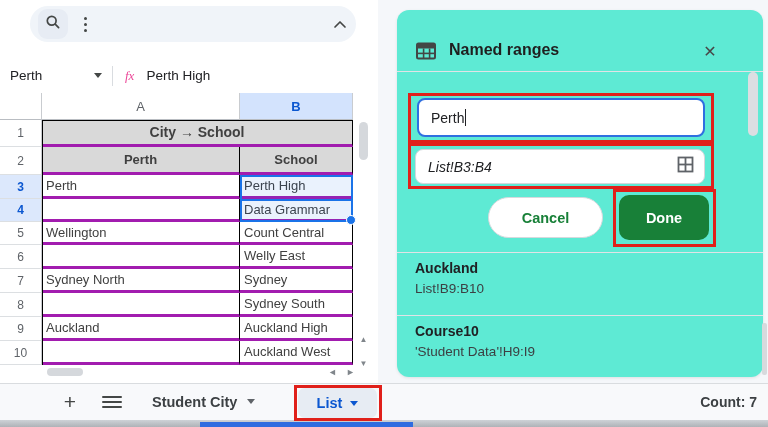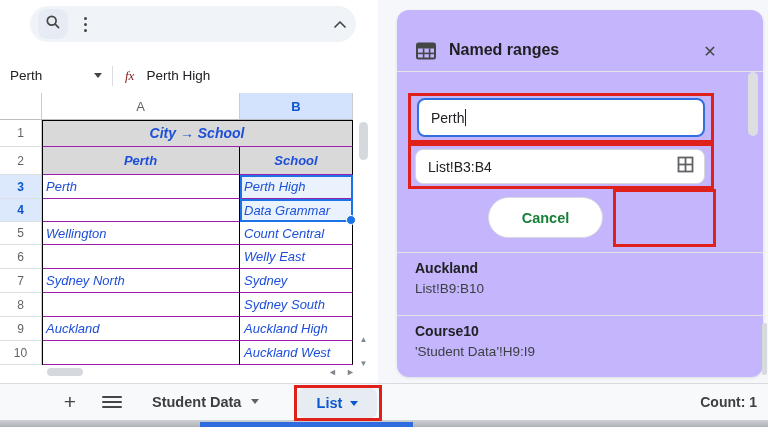--- a/index.html
+++ b/index.html
@@ -19,37 +19,37 @@
   .kebab i{width:3px;height:3px;border-radius:50%;background:#444746;}
   .chev-up{left:330px;top:13px;width:20px;height:22px;display:flex;align-items:center;justify-content:center;}
 
   .formula-row{left:0;top:58px;width:378px;height:35px;background:#fff;display:flex;align-items:center;}
   .namebox{display:flex;align-items:center;width:112px;padding-left:10px;box-sizing:border-box;cursor:default;}
   .namebox .txt{font-size:13.5px;color:#202124;}
   .tri{width:0;height:0;border-left:4px solid transparent;border-right:4px solid transparent;
        border-top:5px solid #444746;display:inline-block;}
   .namebox .tri{margin-left:auto;margin-right:10px;}
   .vdiv{width:1px;height:20px;background:#d9dce0;}
-  .fx{font-style:italic;font-size:13px;color:#7f1d1d;margin-left:12px;font-family:"Liberation Serif",serif;}
+  .fx{font-style:italic;font-size:13px;color:#ec4899;margin-left:12px;font-family:"Liberation Serif",serif;}
   .formula-val{font-size:13.5px;color:#202124;margin-left:12px;}
 
   
   .grid{left:0;top:93px;width:353px;height:272px;display:grid;
         grid-template-columns:42px 198px 113px;
         grid-template-rows:27px 27px 28px 24px 23px 23px 24px 24px 24px 24px 24px;
         background:#fff;}
   .corner{background:#fff;border-right:1px solid #c9ccd0;border-bottom:1px solid #b9bdc2;}
   .colh{display:flex;align-items:center;justify-content:center;font-size:13px;color:#5f6368;
         background:#fff;border-right:1px solid #c9ccd0;border-bottom:1px solid #b9bdc2;}
   .colh.selcol{background:#d3e3fd;color:#0b57d0;font-weight:600;}
   .rn{display:flex;align-items:center;justify-content:center;font-size:12px;color:#5f6368;
       background:#fff;border-right:1px solid #c9ccd0;border-bottom:1px solid #dcdfe2;}
   .rn.selrow{background:#dce8fc;color:#0b57d0;font-weight:700;}
-  .cell{display:flex;align-items:center;padding:0 4px;font-size:13px;color:#1d4ed8;background:#fff;
-        border-right:1px solid #000;border-bottom:1px solid #a21caf;white-space:nowrap;overflow:hidden;box-sizing:border-box;font-style:italic;}
+  .cell{display:flex;align-items:center;padding:0 4px;font-size:13px;color:#404040;background:#fff;
+        border-right:1px solid #000;border-bottom:3px solid #a21caf;white-space:nowrap;overflow:hidden;box-sizing:border-box;}
   .cell.grayhdr{background:#d9d9d9;font-weight:700;justify-content:center;}
   .cell.title{grid-column:2/4;background:#d9d9d9;font-weight:700;justify-content:center;font-size:14px;}
   .tbl-topline{left:42px;top:120px;width:311px;height:1px;background:#000;}
   .tbl-leftline{left:42px;top:120px;width:1px;height:245px;background:#000;}
 
   
   .sel-overlay{left:240px;top:175px;width:113px;height:47px;border:2px solid #1a73e8;
                background:rgba(26,115,232,0.09);box-sizing:border-box;pointer-events:none;}
   .sel-inner-line{left:0;top:22px;width:100%;height:2px;background:#1a73e8;}
   .fill-handle{right:-5px;bottom:-5px;width:8px;height:8px;border-radius:50%;background:#1a73e8;
@@ -57,35 +57,35 @@
 
   
   .vtrack{left:356px;top:93px;width:15px;height:285px;background:#fff;}
   .vthumb{left:3px;top:29px;width:9px;height:38px;border-radius:5px;background:#d5d8dc;}
   .varrow{left:0;width:15px;height:14px;display:flex;align-items:center;justify-content:center;color:#80868b;font-size:8px;}
   .htrack{left:42px;top:366px;width:311px;height:13px;background:#fff;display:flex;align-items:center;}
   .hthumb{position:absolute;left:5px;top:2px;width:36px;height:8px;border-radius:4px;background:#d5d8dc;}
   .harrow{position:absolute;top:1px;color:#80868b;font-size:9px;}
 
   
-  .card{left:397px;top:10px;width:366px;height:367px;background:#c4b5fd;border-radius:12px;
+  .card{left:397px;top:10px;width:366px;height:367px;background:#5eead4;border-radius:12px;
         box-shadow:0 1px 3px rgba(60,64,67,.12);}
   .panel-title{left:52px;top:31px;font-size:16px;font-weight:600;color:#1f1f1f;}
   .panel-icon{left:18px;top:30px;width:22px;height:22px;}
   .close-x{left:300px;top:28px;width:26px;height:26px;display:flex;align-items:center;justify-content:center;
            font-size:16px;color:#474747;cursor:pointer;}
   .hdiv{left:0;width:366px;height:1px;background:#e1e3e6;}
 
   .name-input{left:20px;top:88px;width:288px;height:39px;border:2px solid #2f6fe0;border-radius:8px;
               box-sizing:border-box;display:flex;align-items:center;padding-left:12px;background:#fff;}
   .name-input .txt{font-size:14px;color:#202124;}
   .caret-bar{width:1px;height:17px;background:#202124;margin-left:1px;}
   .range-field{left:18px;top:139px;width:290px;height:35px;border:1px solid #d4d7dc;border-radius:8px;
                box-sizing:border-box;display:flex;align-items:center;padding:0 10px 0 12px;background:#fff;}
-  .range-field .txt{font-size:14px;color:#202124;flex:1;}
+  .range-field .txt{font-size:14px;color:#202124;flex:1;font-style:italic;}
 
   .btn-cancel{left:91px;top:187px;width:115px;height:41px;border:1px solid #d6d9dd;border-radius:21px;
               background:#fff;display:flex;align-items:center;justify-content:center;
               font-size:14.5px;font-weight:700;color:#188038;cursor:pointer;box-sizing:border-box;}
   .btn-done{left:222px;top:185px;width:90px;height:45px;border-radius:10px;background:#188038;
             display:flex;align-items:center;justify-content:center;font-size:14.5px;font-weight:700;
             color:#fff;cursor:pointer;}
 
   .nr-item-name{font-size:14px;font-weight:700;color:#202124;}
   .nr-item-range{font-size:13.5px;color:#3c4043;margin-top:5px;}
@@ -249,20 +249,21 @@
       <span>
         <svg width="17" height="17" viewBox="0 0 17 17">
           <rect x="1.5" y="1.5" width="14" height="14" fill="none" stroke="#5f6368" stroke-width="1.8"></rect>
           <line x1="8.5" y1="1.5" x2="8.5" y2="15.5" stroke="#5f6368" stroke-width="1.8"></line>
           <line x1="1.5" y1="8.5" x2="15.5" y2="8.5" stroke="#5f6368" stroke-width="1.8"></line>
         </svg>
       </span>
     </div>
 
     <div class="abs btn-cancel">Cancel</div>
+    <div class="abs btn-done">Done</div>
 
     <div class="abs hdiv" style="top:242px;"></div>
 
     <div class="abs" style="left:18px;top:250px;">
       <div class="nr-item-name">Auckland</div>
       <div class="nr-item-range">List!B9:B10</div>
     </div>
 
     <div class="abs hdiv" style="top:305px;"></div>
 
@@ -281,28 +282,28 @@
     <span>+</span>
   </div>
   <div class="abs burger">
     <span style="display:flex;flex-direction:column;gap:3px;">
         <i style="height:2px;background:#444746;border-radius:1px;"></i>
         <i style="height:2px;background:#444746;border-radius:1px;"></i>
         <i style="height:2px;background:#444746;border-radius:1px;"></i>
       </span>
   </div>
   <div class="abs tab-plain">
-    <span class="lbl">Student Data</span>
+    <span class="lbl">Student City</span>
     <span class="tri"></span>
   </div>
   <div class="abs tab-active">
     <span class="lbl">List</span>
     <span class="tri"></span>
   </div>
-  <div class="abs count">Count: 1</div>
+  <div class="abs count">Count: 7</div>
 
   <div class="abs strip"></div>
   <div class="abs strip-blue"></div>
 
   <div class="abs redbox rb-name"></div>
   <div class="abs redbox rb-range"></div>
   <div class="abs redbox rb-done"></div>
   <div class="abs redbox rb-tab"></div>
 
 </div>

